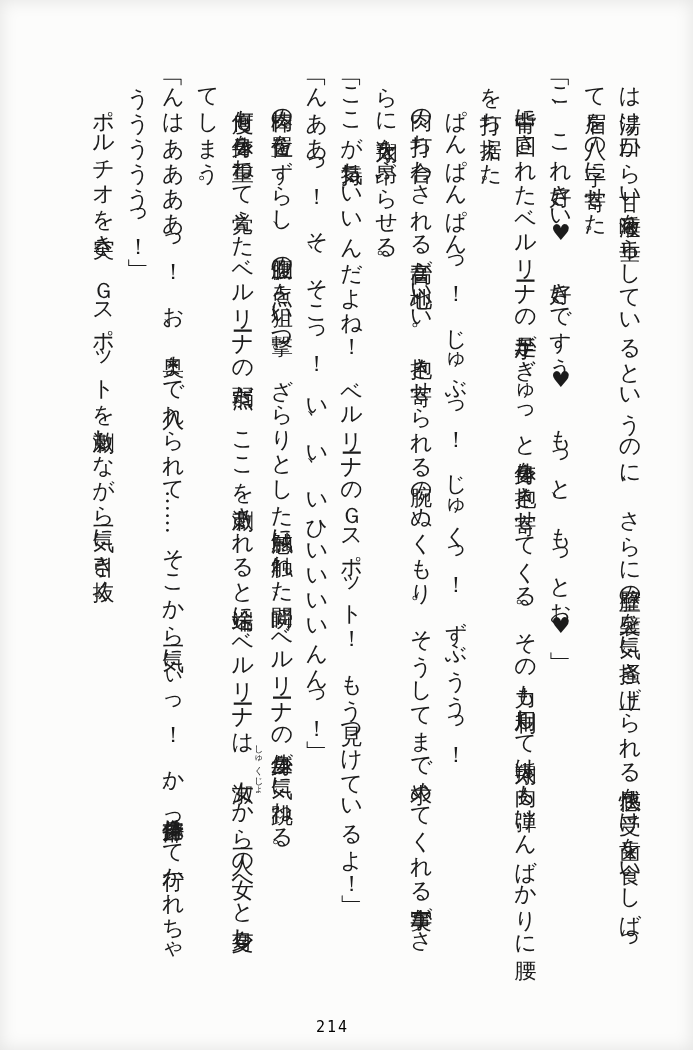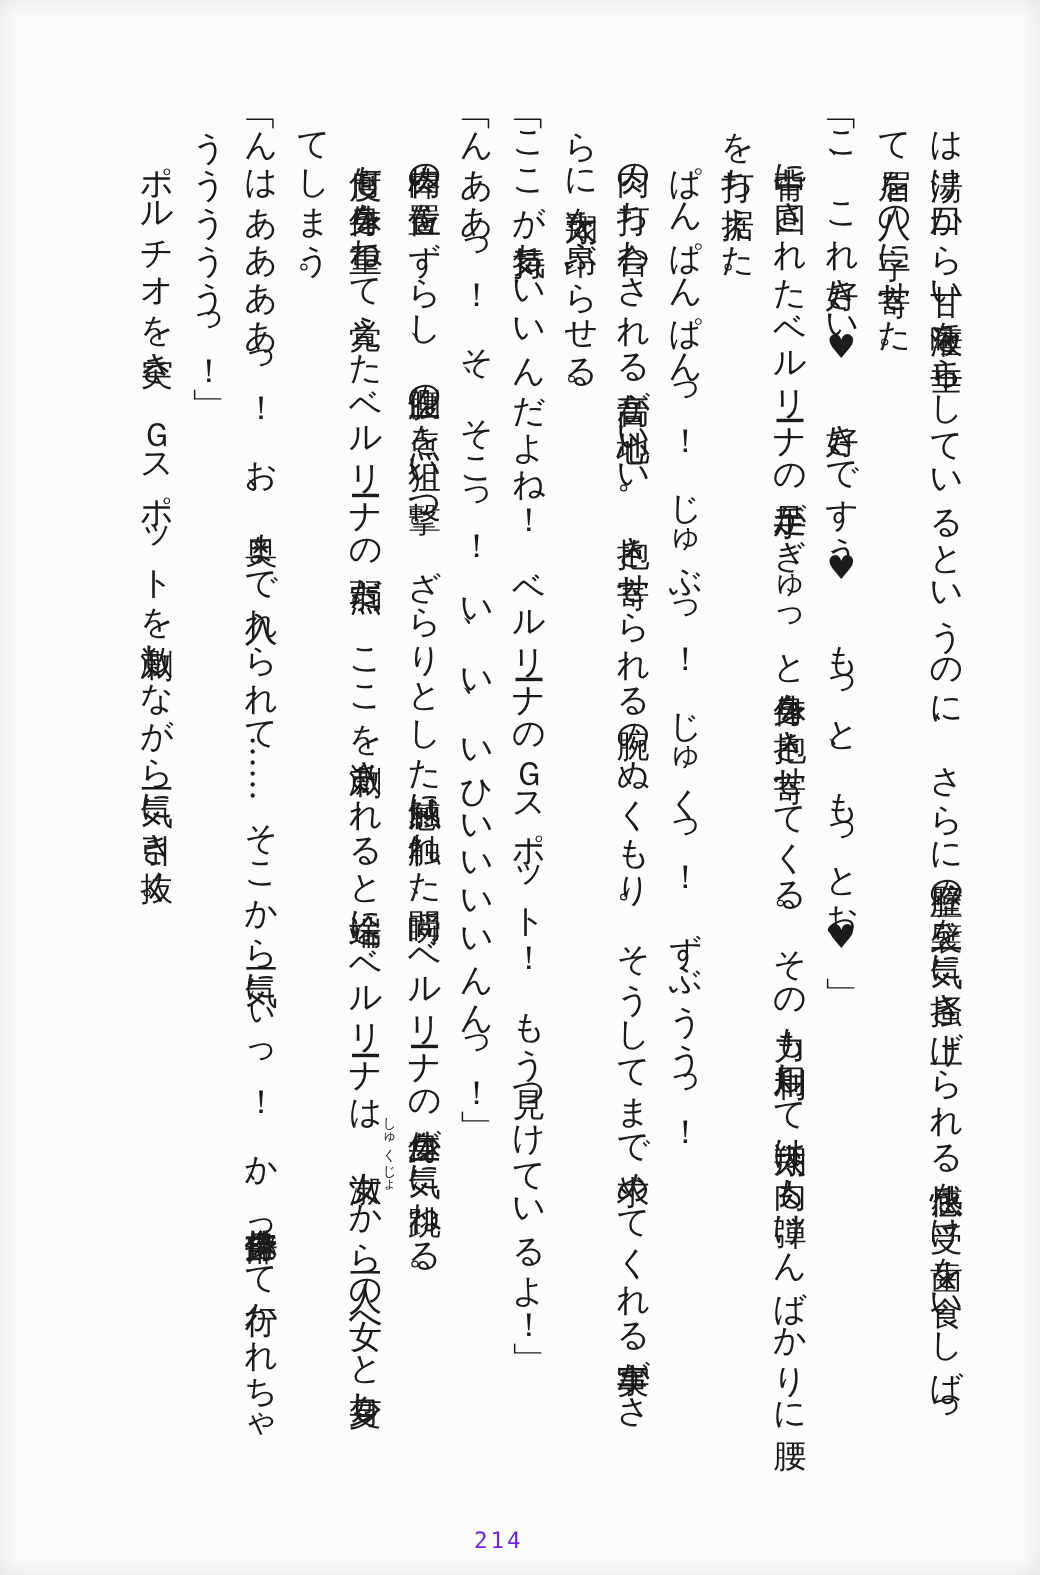--- a/index.html
+++ b/index.html
@@ -39,21 +39,21 @@
   rt{
     font-size:0.42em;
     letter-spacing:0;
   }
   .page-number{
     position:absolute;
     left:316px;
     top:1018px;
     font-size:15px;
     letter-spacing:2px;
-    color:#6d28d9;
+    color:#000000;
     font-family:"DejaVu Sans Mono","Liberation Mono",monospace;
   }
 </style>
 </head>
 <body>
 
 <div class="page">
   <div class="text-area">
       <p class="para">は湯け口から甘い唾液を垂らしているというのに、さらに膣壁の襞を一気に掻き上げられる快感を受け歯を食いしばって眉を八の字に寄せた。</p>
       <p class="para">「こ、これ好きい♥　好きですう♥　もっと、もっとお♥」</p>

